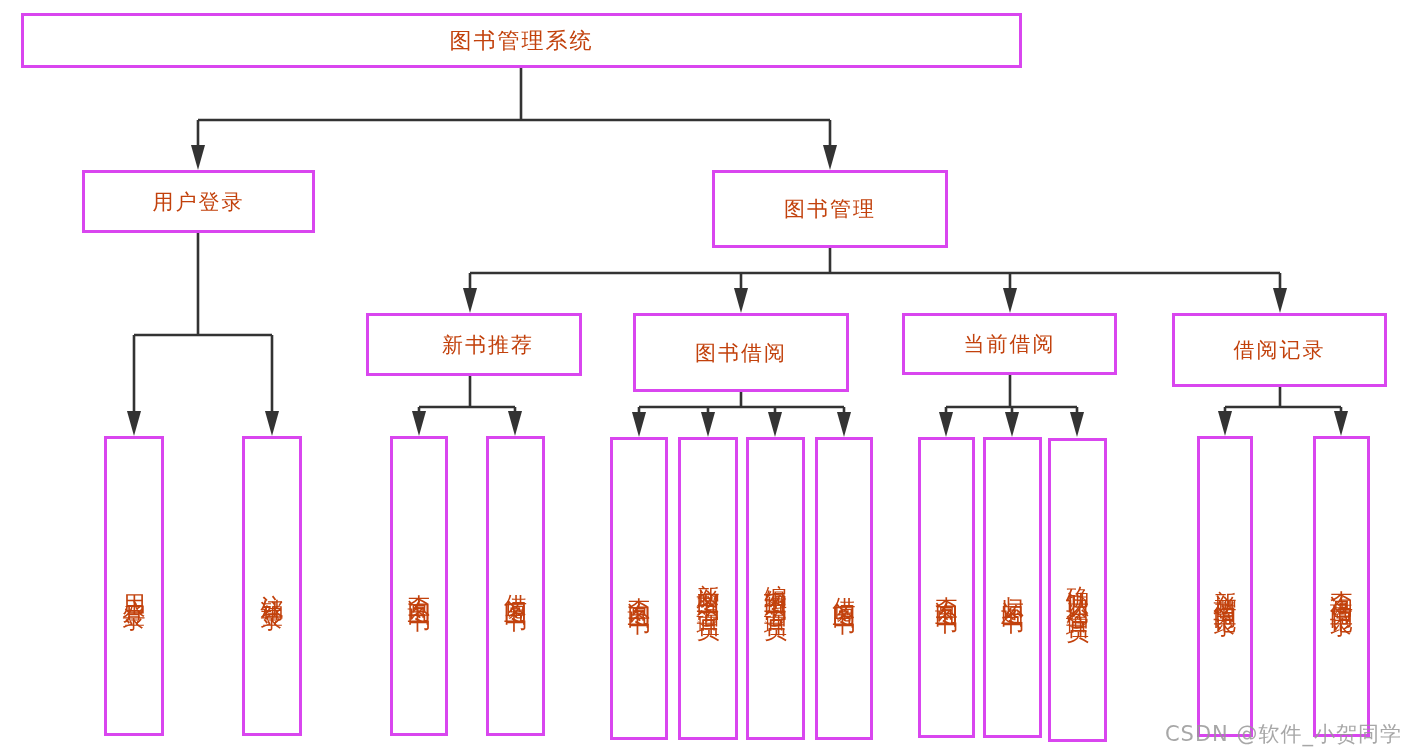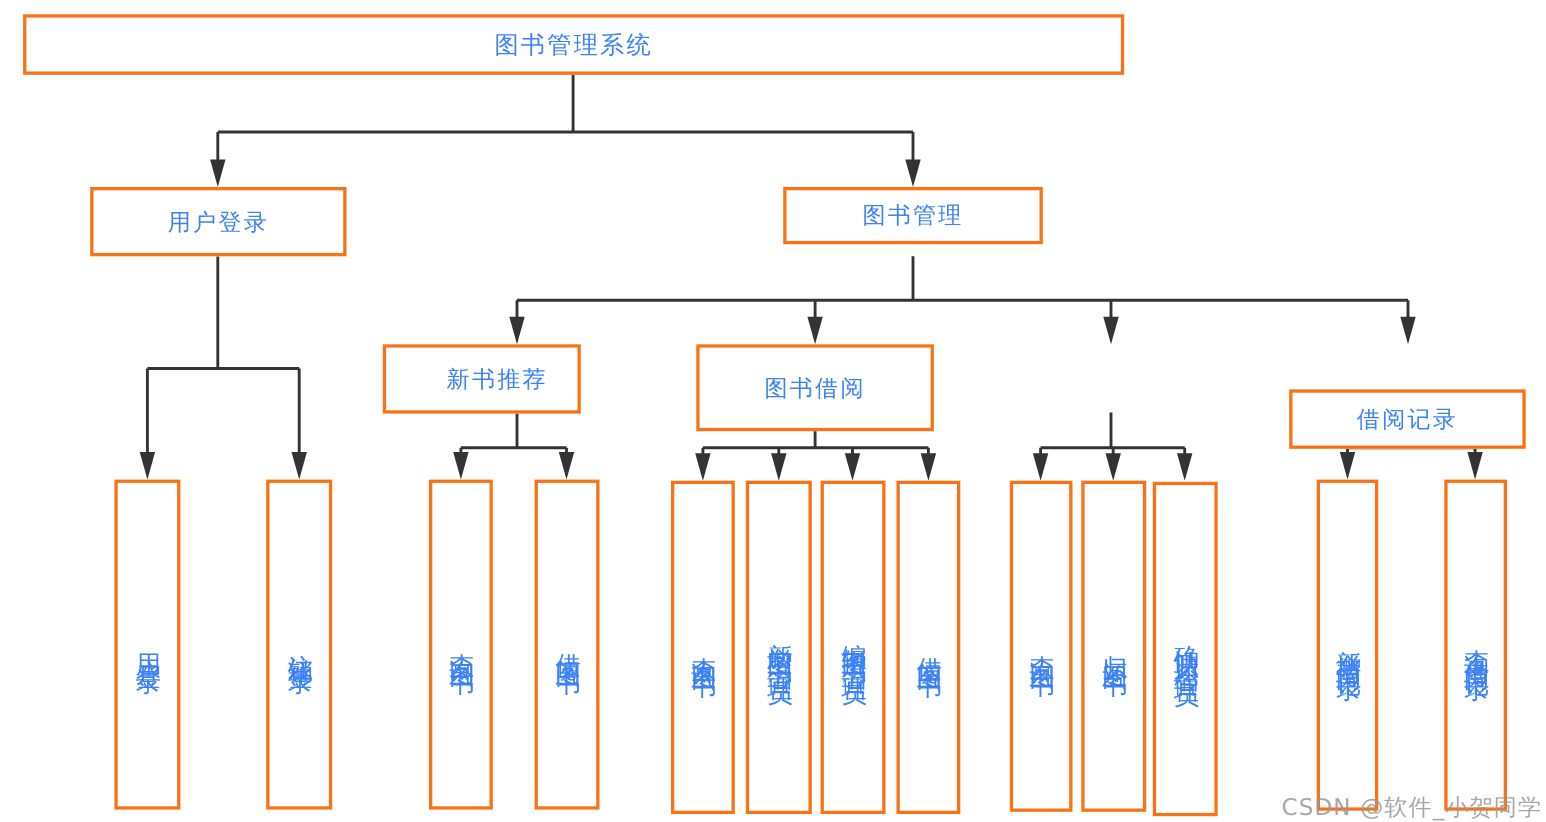--- a/index.html
+++ b/index.html
@@ -13,23 +13,23 @@
   }
   .connectors {
     position: absolute;
     left: 0; top: 0;
     width: 1405px; height: 747px;
     pointer-events: none;
   }
   .node {
     position: absolute;
     box-sizing: border-box;
-    border: 3px solid #f97316;
+    border: 3px solid #d946ef;
     background: #ffffff;
-    color: #3b82f6;
+    color: #c2410c;
     display: flex;
     align-items: center;
     justify-content: center;
     z-index: 2;
   }
   .node.h {
     font-size: 21px;
     letter-spacing: 2px;
     white-space: nowrap;
   }
@@ -84,25 +84,26 @@
       <polygon points="1005,412 1019,412 1012,437"></polygon>
       <polygon points="1070,412 1084,412 1077,437"></polygon>
       <polygon points="1218,411 1232,411 1225,436"></polygon>
       <polygon points="1334,411 1348,411 1341,436"></polygon>
     </g>
   </svg>
 
   <div class="node h root" style="left:21px; top:13px; width:1001px; height:55px;">图书管理系统</div>
 
   <div class="node h" style="left:82px; top:170px; width:233px; height:63px;">用户登录</div>
-  <div class="node h" style="left:712px; top:170px; width:236px; height:52px;">图书管理</div>
+  <div class="node h" style="left:712px; top:170px; width:236px; height:78px;">图书管理</div>
 
-  <div class="node h" style="left:348px; top:313px; width:180px; height:63px;padding-left:28px;">新书推荐</div>
+  <div class="node h" style="left:366px; top:313px; width:216px; height:63px;padding-left:28px;">新书推荐</div>
   <div class="node h" style="left:633px; top:313px; width:216px; height:79px;">图书借阅</div>
-  <div class="node h" style="left:1172px; top:313px; width:215px; height:54px;margin-top:41px;">借阅记录</div>
+  <div class="node h" style="left:902px; top:313px; width:215px; height:62px;">当前借阅</div>
+  <div class="node h" style="left:1172px; top:313px; width:215px; height:74px;">借阅记录</div>
 
   <div class="node v" style="left:104px; top:436px; width:60px; height:300px;">用户登录</div>
   <div class="node v" style="left:242px; top:436px; width:60px; height:300px;">注销登录</div>
 
   <div class="node v" style="left:390px; top:436px; width:58px; height:300px;">查询图书</div>
   <div class="node v" style="left:486px; top:436px; width:59px; height:300px;">借阅图书</div>
 
   <div class="node v" style="left:610px; top:437px; width:58px; height:303px;">查询图书</div>
   <div class="node v" style="left:678px; top:437px; width:60px; height:303px;">新增图书（管理员）</div>
   <div class="node v" style="left:746px; top:437px; width:59px; height:303px;">编辑图书（管理员）</div>

